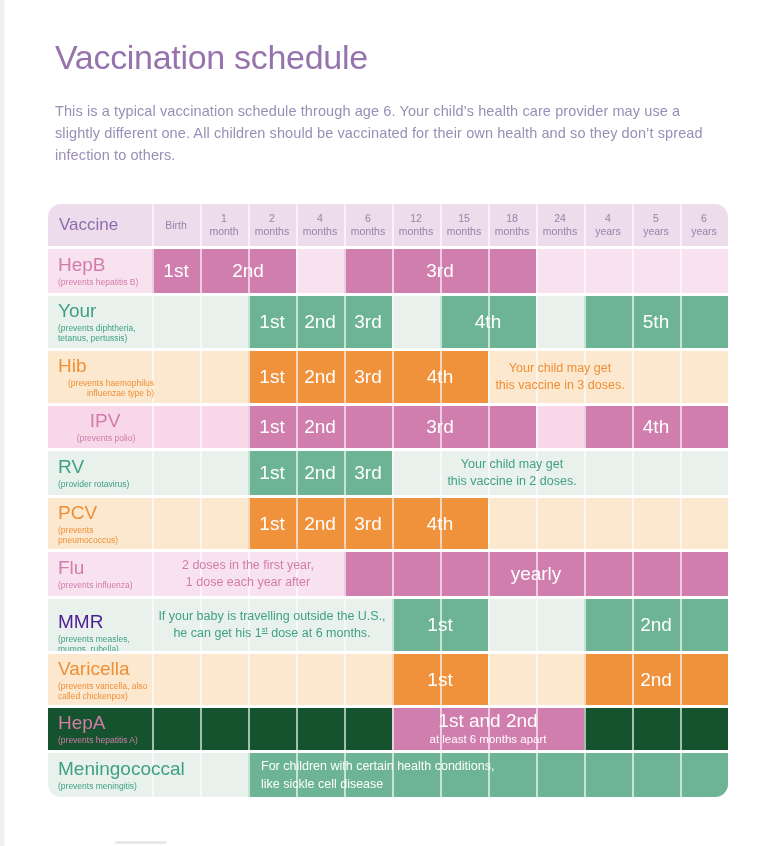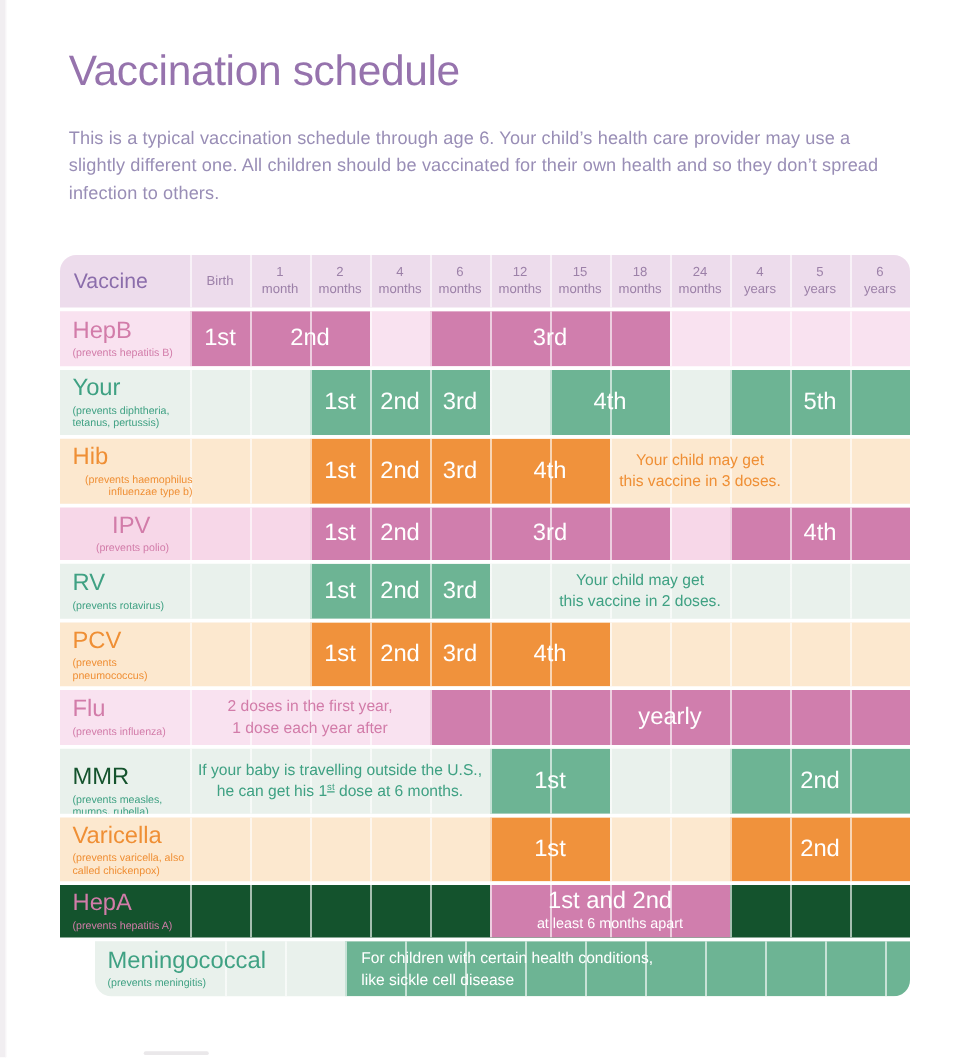--- a/index.html
+++ b/index.html
@@ -228,21 +228,21 @@
           <div class="band-label">3rd</div>
         </div>
         <div class="band" style="left: 536px; width: 144px; background: rgb(208, 126, 173);">
           <div class="band-label">4th</div>
         </div>
         <div class="grid-overlay"></div>
       </div>
       <div class="row" style="height: 44px; background: rgb(233, 241, 236);">
         <div class="row-label">
           <div class="vaccine-name" style="color: rgb(63, 161, 131);">RV</div>
-          <div class="vaccine-sub" style="color: rgb(63, 161, 131);">(prevents rotavirus)</div>
+          <div class="vaccine-sub" style="color: rgb(63, 161, 131);">(provider rotavirus)</div>
         </div>
         <div class="band" style="left: 200px; width: 48px; background: rgb(109, 180, 148);">
           <div class="band-label">1st</div>
         </div>
         <div class="band" style="left: 248px; width: 48px; background: rgb(109, 180, 148);">
           <div class="band-label">2nd</div>
         </div>
         <div class="band" style="left: 296px; width: 48px; background: rgb(109, 180, 148);">
           <div class="band-label">3rd</div>
         </div>
@@ -280,21 +280,21 @@
           <div class="band-label">yearly</div>
         </div>
         <div class="row-note" style="left: 104px; width: 192px; color: rgb(210, 124, 169);">
           <div>2 doses in the first year,</div>
           <div>1 dose each year after</div>
         </div>
         <div class="grid-overlay"></div>
       </div>
       <div class="row" style="height: 52px; background: rgb(233, 241, 236);">
         <div class="row-label">
-          <div class="vaccine-name" style="color: #14532d; margin-top: 16px;">MMR</div>
+          <div class="vaccine-name" style="color: #4c1d95; margin-top: 16px;">MMR</div>
           <div class="vaccine-sub" style="color: rgb(63, 161, 131);">(prevents measles, mumps, rubella)</div>
         </div>
         <div class="band" style="left: 344px; width: 96px; background: rgb(109, 180, 148);">
           <div class="band-label">1st</div>
         </div>
         <div class="band" style="left: 536px; width: 144px; background: rgb(109, 180, 148);">
           <div class="band-label">2nd</div>
         </div>
         <div class="row-note" style="left: 104px; width: 240px; color: rgb(63, 161, 131);">
           <div><span>If your baby is travelling outside the U.S.,</span></div>
@@ -319,21 +319,21 @@
         <div class="row-label">
           <div class="vaccine-name" style="color: rgb(210, 124, 169);">HepA</div>
           <div class="vaccine-sub" style="color: rgb(210, 124, 169);">(prevents hepatitis A)</div>
         </div>
         <div class="band" style="left: 344px; width: 192px; background: rgb(208, 126, 173);">
           <div class="band-label">1st and 2nd</div>
           <div class="band-sublabel">at least 6 months apart</div>
         </div>
         <div class="grid-overlay"></div>
       </div>
-      <div class="row last" style="height: 44px; background: rgb(233, 241, 236); margin-left: 28px;">
+      <div class="row last" style="height: 44px; background: rgb(233, 241, 236);">
         <div class="row-label">
           <div class="vaccine-name" style="color: rgb(63, 161, 131);">Meningococcal</div>
           <div class="vaccine-sub" style="color: rgb(63, 161, 131);">(prevents meningitis)</div>
         </div>
         <div class="band align-left" style="left: 200px; width: 480px; background: rgb(109, 180, 148);">
           <div class="band-note-line">For children with certain health conditions,</div>
           <div class="band-note-line">like sickle cell disease</div>
         </div>
         <div class="grid-overlay"></div>
       </div>

